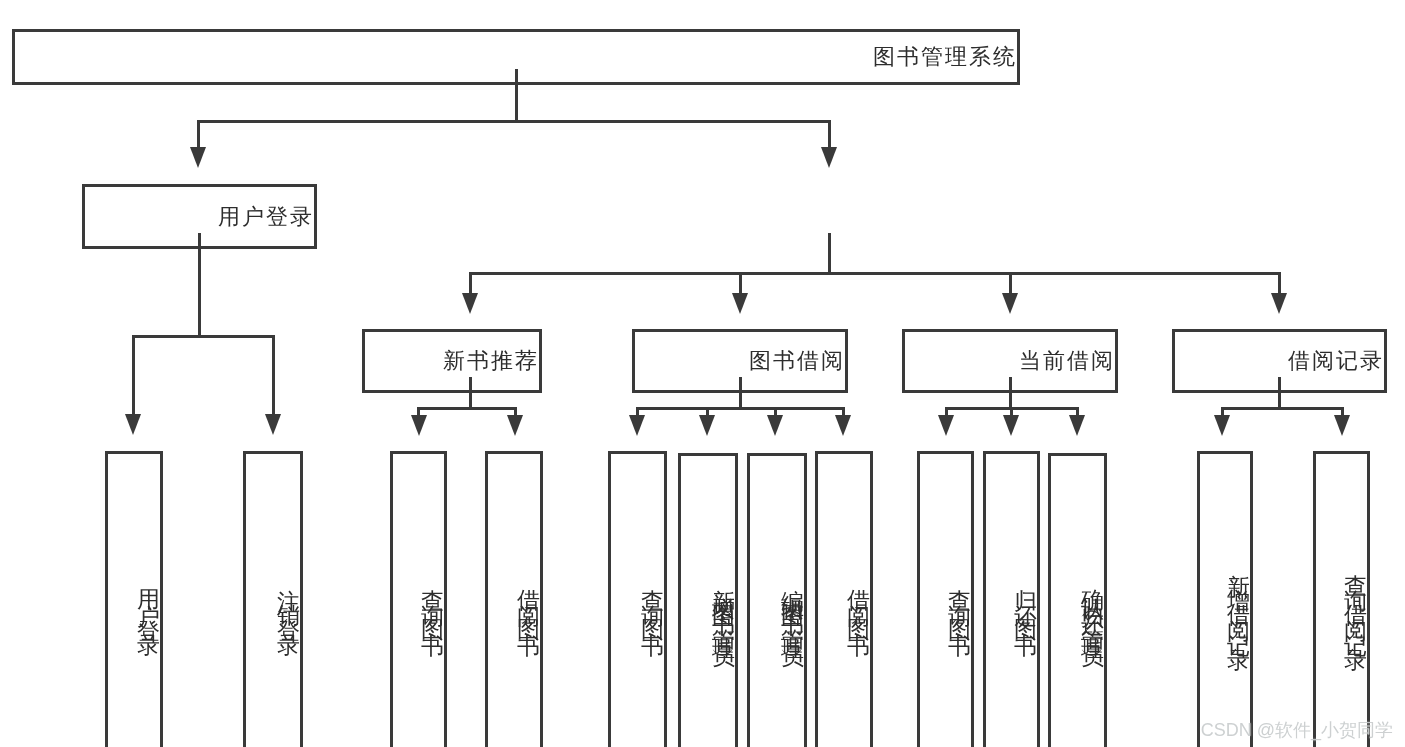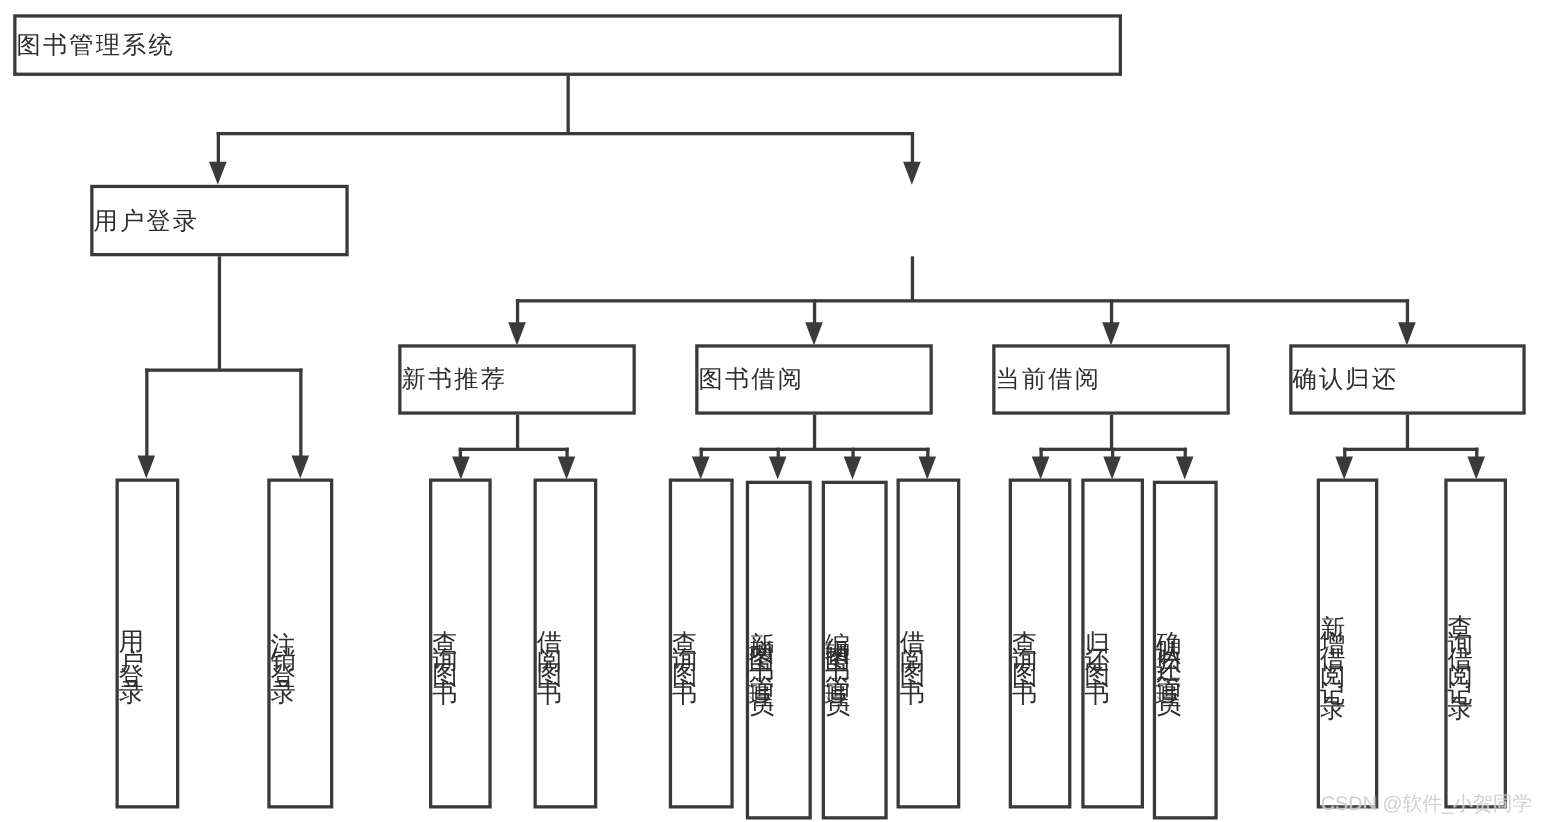--- a/index.html
+++ b/index.html
@@ -16,22 +16,23 @@
   .stage{
     position:relative;
     width:1405px;height:747px;
     background:var(--background);
     overflow:hidden;
   }
   .box{
     position:absolute;
     border:3px solid var(--line);
     background:#fff;
-    display:flex;align-items:center;justify-content:flex-start;
+    display:flex;align-items:center;justify-content:flex-end;
     color:var(--text);
+    margin-top:16px;
   }
   .hlabel{
     font-size:22px;
     letter-spacing:2px;
     white-space:nowrap;
   }
   .vlabel{
     writing-mode:vertical-rl;
     text-orientation:mixed;
     font-size:23px;
@@ -95,31 +96,31 @@
   <div class="line" style="left:469px;top:272px;width:812px;height:3px"></div>
   <div class="line" style="left:469px;top:272px;width:3px;height:24px"></div>
   <div class="arrow" style="left:462px;top:293px"></div>
   <div class="line" style="left:739px;top:272px;width:3px;height:24px"></div>
   <div class="arrow" style="left:732px;top:293px"></div>
   <div class="line" style="left:1009px;top:272px;width:3px;height:24px"></div>
   <div class="arrow" style="left:1002px;top:293px"></div>
   <div class="line" style="left:1278px;top:272px;width:3px;height:24px"></div>
   <div class="arrow" style="left:1271px;top:293px"></div>
 
-  <div class="box" style="left:362px;top:313px;width:216px;height:64px">
+  <div class="box" style="left:362px;top:313px;width:180px;height:64px">
     <span class="hlabel">新书推荐</span>
   </div>
   <div class="box" style="left:902px;top:313px;width:216px;height:64px">
     <span class="hlabel">当前借阅</span>
   </div>
   <div class="box" style="left:632px;top:313px;width:216px;height:64px">
     <span class="hlabel">图书借阅</span>
   </div>
   <div class="box" style="left:1172px;top:313px;width:215px;height:64px">
-    <span class="hlabel">确认归还</span>
+    <span class="hlabel">借阅记录</span>
   </div>
 
   <div class="line" style="left:469px;top:377px;width:3px;height:32px"></div>
   <div class="line" style="left:417px;top:407px;width:100px;height:3px"></div>
   <div class="line" style="left:417px;top:407px;width:3px;height:12px"></div>
   <div class="arrow" style="left:411px;top:415px"></div>
   <div class="line" style="left:514px;top:407px;width:3px;height:12px"></div>
   <div class="arrow" style="left:507px;top:415px"></div>
 
   <div class="line" style="left:739px;top:377px;width:3px;height:32px"></div>

